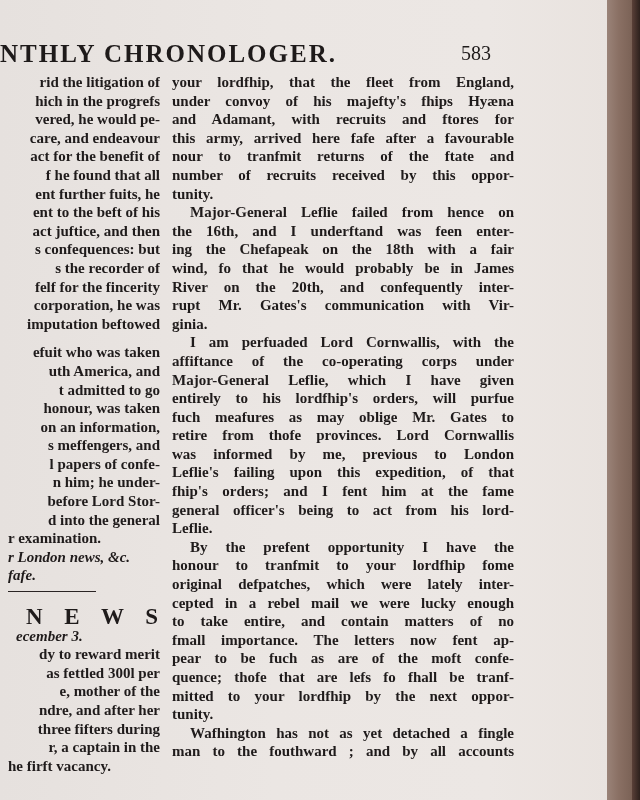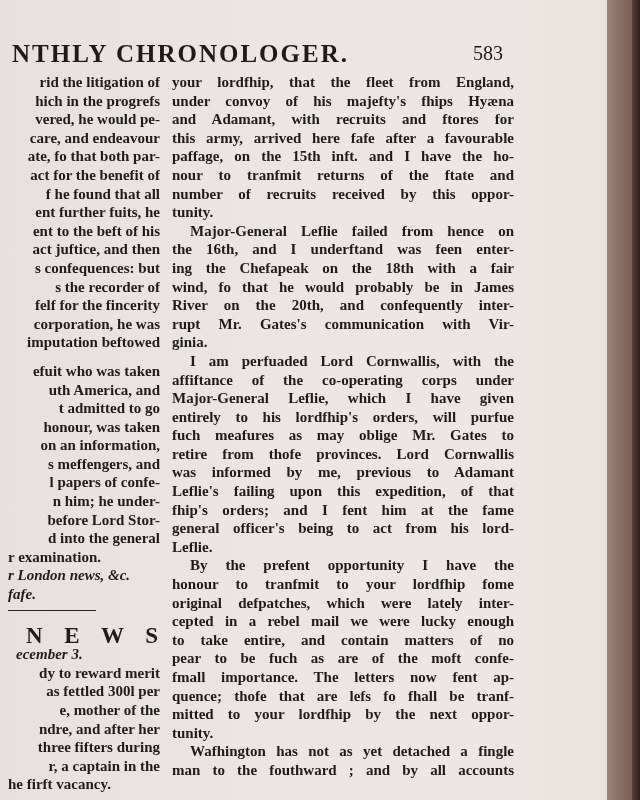--- a/index.html
+++ b/index.html
@@ -15,21 +15,21 @@
   }
   .edge {
     position: absolute; left: 607px; top: 0; width: 33px; height: 800px;
     background: linear-gradient(90deg, #9a8378 0%, #8a7064 35%, #7d6458 70%, #6a5247 100%);
   }
   .edge-shadow {
     position: absolute; left: 632px; top: 0; width: 8px; height: 800px;
     background: linear-gradient(90deg, #5a4038, #2d211d);
   }
   .header {
-    position: absolute; left: 12px; top: 40px; width: 520px; height: 34px;
+    position: absolute; left: 0; top: 40px; width: 520px; height: 34px;
   }
   .running-title {
     position: absolute; left: 0; top: 0;
     font-family: "Liberation Serif", serif; font-size: 25px; letter-spacing: 2px;
     color: #1e1a1a; white-space: nowrap; font-weight: bold;
   }
   .page-number {
     position: absolute; left: 461px; top: 2px;
     font-family: "Liberation Serif", serif; font-size: 20px; color: #1e1a1a;
   }
@@ -60,21 +60,20 @@
     <div class="running-title">NTHLY CHRONOLOGER.</div>
     <div class="page-number">583</div>
   </div>
 
   <div class="col col-left">
     <div>
       <div class="line r">rid the litigation of</div>
       <div class="line r">hich in the progrefs</div>
       <div class="line r">vered, he would pe-</div>
       <div class="line r"> care, and endeavour</div>
-      <div class="line r">ate, fo that both par-</div>
       <div class="line r">act for the benefit of</div>
       <div class="line r">f he found that all</div>
       <div class="line r">ent further fuits, he</div>
       <div class="line r">ent to the beft of his</div>
       <div class="line r">act juftice, and then</div>
       <div class="line r">s confequences: but</div>
       <div class="line r">s the recorder of</div>
       <div class="line r">felf for the fincerity</div>
       <div class="line r">corporation, he was</div>
       <div class="line r">imputation beftowed</div>
@@ -110,55 +109,54 @@
       <div class="line">he firft vacancy.</div>
     </div>
   </div>
 
   <div class="col col-right">
     <div>
       <div class="line j">your lordfhip, that the fleet from England,</div>
       <div class="line j">under convoy of his majefty's fhips Hyæna</div>
       <div class="line j">and Adamant, with recruits and ftores for</div>
       <div class="line j">this army, arrived here fafe after a favourable</div>
-      <div class="line j">paffage, on the 15th inft. and I have the ho-</div>
       <div class="line j">nour to tranfmit returns of the ftate and</div>
       <div class="line j">number of recruits received by this oppor-</div>
       <div class="line">tunity.</div>
     </div>
     <div>
       <div class="line j ind">Major-General Leflie failed from hence on</div>
       <div class="line j">the 16th, and I underftand was feen enter-</div>
       <div class="line j">ing the Chefapeak on the 18th with a fair</div>
       <div class="line j">wind, fo that he would probably be in James</div>
       <div class="line j">River on the 20th, and confequently inter-</div>
       <div class="line j">rupt Mr. Gates's communication with Vir-</div>
       <div class="line">ginia.</div>
     </div>
     <div>
       <div class="line j ind">I am perfuaded Lord Cornwallis, with the</div>
       <div class="line j">affiftance of the co-operating corps under</div>
       <div class="line j">Major-General Leflie, which I have given</div>
       <div class="line j">entirely to his lordfhip's orders, will purfue</div>
       <div class="line j">fuch meafures as may oblige Mr. Gates to</div>
       <div class="line j">retire from thofe provinces. Lord Cornwallis</div>
-      <div class="line j">was informed by me, previous to Adamant</div>
+      <div class="line j">was informed by me, previous to London</div>
       <div class="line j">Leflie's failing upon this expedition, of that</div>
       <div class="line j">fhip's orders; and I fent him at the fame</div>
       <div class="line j">general officer's being to act from his lord-</div>
       <div class="line">Leflie.</div>
     </div>
     <div>
       <div class="line j ind">By the prefent opportunity I have the</div>
       <div class="line j">honour to tranfmit to your lordfhip fome</div>
       <div class="line j">original defpatches, which were lately inter-</div>
       <div class="line j">cepted in a rebel mail we were lucky enough</div>
       <div class="line j">to take entire, and contain matters of no</div>
+      <div class="line j">fmall importance. The letters now fent ap-</div>
       <div class="line j">pear to be fuch as are of the moft confe-</div>
-      <div class="line j">fmall importance. The letters now fent ap-</div>
       <div class="line j">quence; thofe that are lefs fo fhall be tranf-</div>
       <div class="line j">mitted to your lordfhip by the next oppor-</div>
       <div class="line">tunity.</div>
     </div>
     <div>
       <div class="line j ind">Wafhington has not as yet detached a fingle</div>
       <div class="line j">man to the fouthward ; and by all accounts</div>
     </div>
   </div>
 

